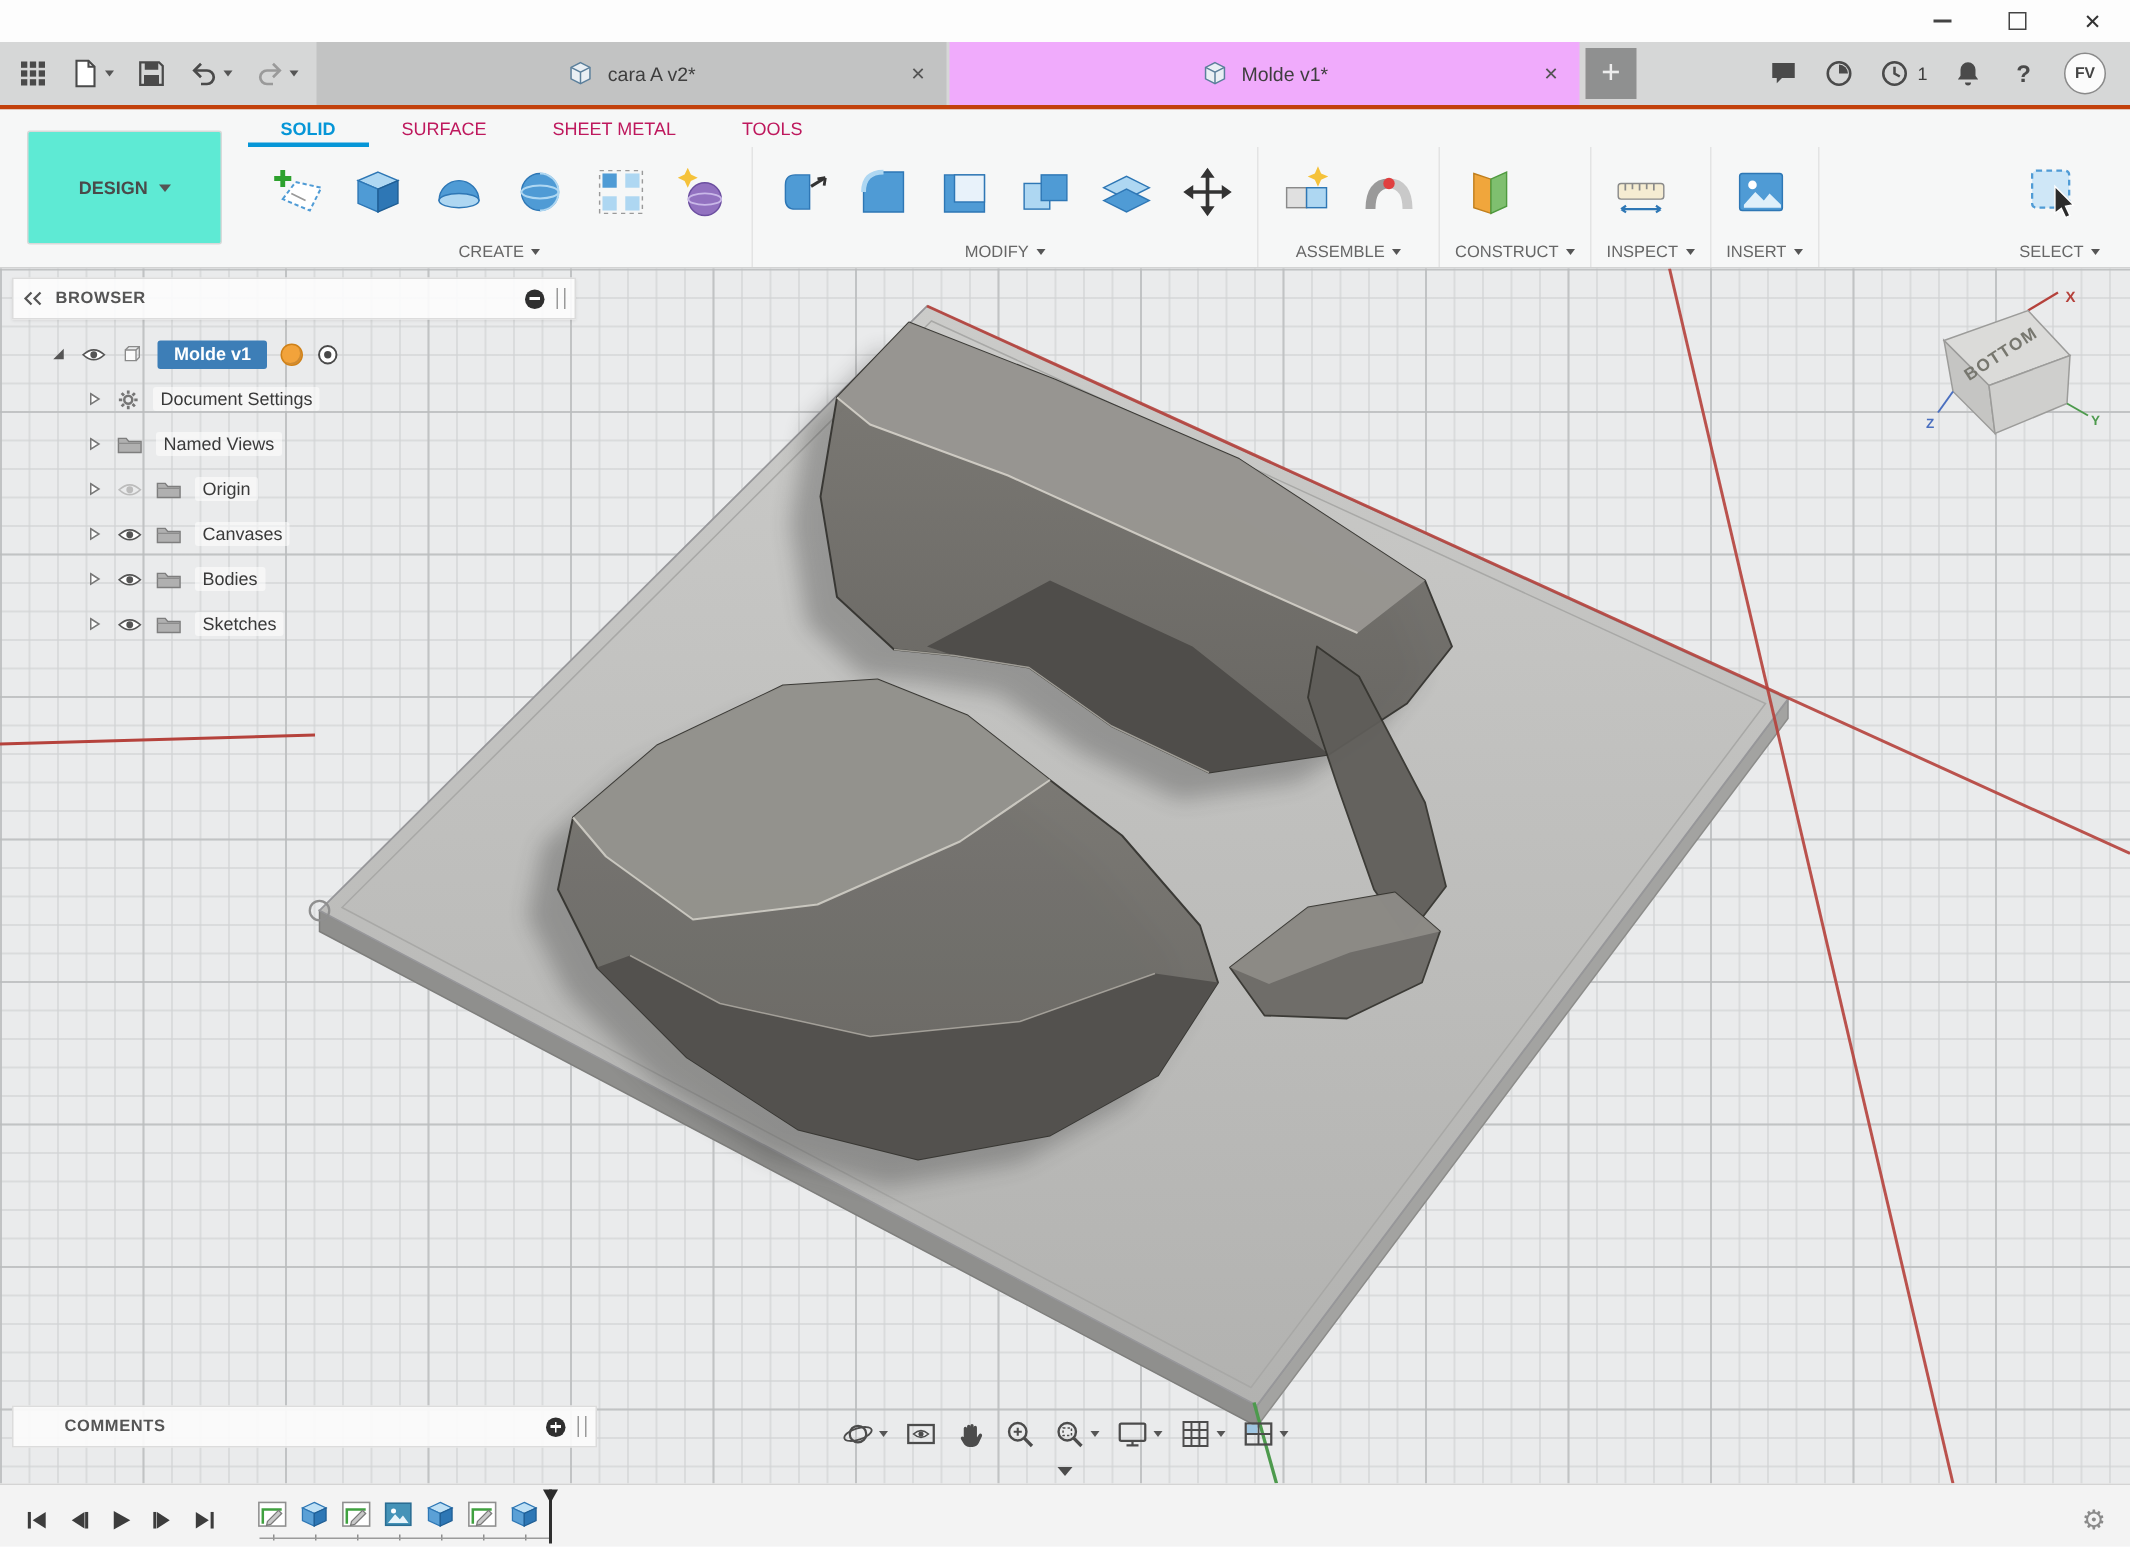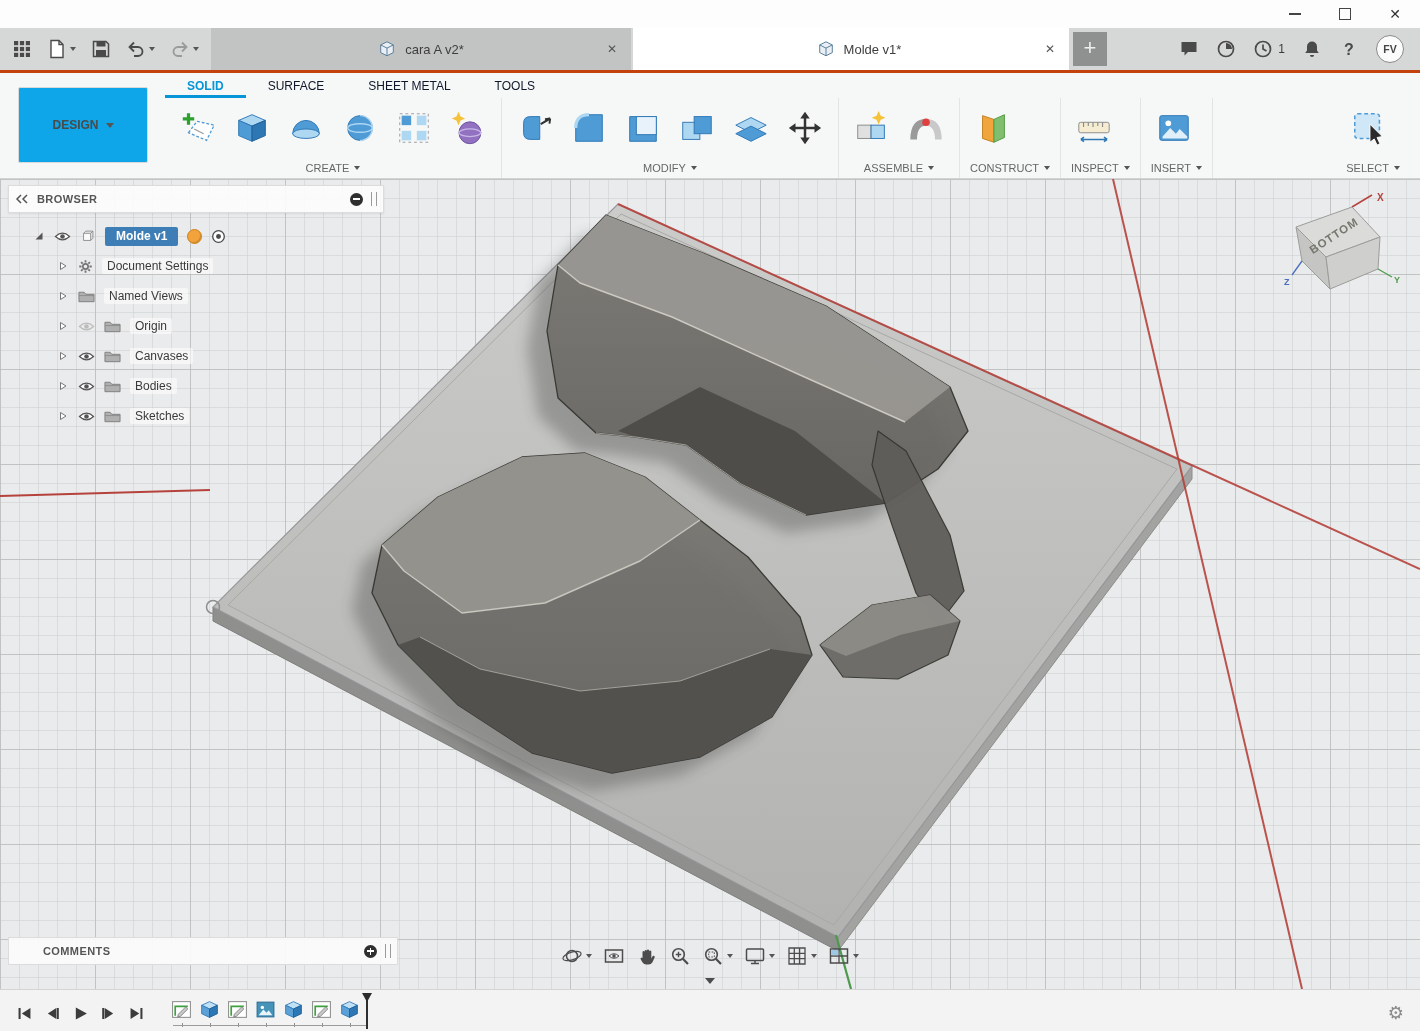--- a/index.html
+++ b/index.html
@@ -14,38 +14,38 @@
   .win-close{font-size:14px;color:#333;}
 
   
   .tabbar{height:42px;background:#d6d7d7;display:flex;align-items:stretch;border-bottom:3px solid #c2410c;}
   .tb-left{display:flex;align-items:center;gap:15px;padding:0 12px 0 12px;}
   .tb-icon{display:flex;align-items:center;gap:3px;}
   .tb-icon svg{width:20px;height:20px;display:block;}
   .doc-tabs{display:flex;gap:2px;align-items:stretch;}
   .doc-tab{width:420px;display:flex;align-items:center;justify-content:center;gap:9px;
     background:#c2c3c3;color:#3e3e3e;font-size:13px;position:relative;}
-  .doc-tab.active{background:#ffffff;padding-left:16px;}
+  .doc-tab.active{background:#f0abfc;}
   .doc-ic svg{width:18px;height:18px;display:block;}
   .tab-close{position:absolute;right:14px;top:50%;transform:translateY(-50%);font-size:12px;color:#555;}
   .tab-add{width:34px;height:34px;margin:4px 6px 4px 4px;background:#8f9090;color:#ededed;
     font-size:22px;line-height:32px;text-align:center;align-self:center;}
   .tb-right{margin-left:auto;display:flex;align-items:center;gap:17px;padding-right:16px;}
   .job-count{font-size:12px;color:#3c3c3c;margin-left:-12px;}
   .avatar{width:26px;height:26px;border-radius:50%;background:#fbfbfb;border:1.5px solid #8a8a8a;
     display:flex;align-items:center;justify-content:center;font-size:10.5px;font-weight:bold;color:#444;}
 
   
   .ribbon{height:105px;background:#f6f7f7;border-bottom:1px solid #d2d3d3;position:relative;}
-  .design-btn{position:absolute;left:18px;top:14px;width:128px;height:74px;background:#0ea5e9;
+  .design-btn{position:absolute;left:18px;top:14px;width:128px;height:74px;background:#5eead4;
     border:1px solid #d8d9d9;display:flex;align-items:center;justify-content:center;gap:7px;
     font-size:12px;font-weight:bold;color:#4a4a4a;border-radius:2px;}
   .ribbon-main{margin-left:165px;height:100%;display:flex;flex-direction:column;}
   .ws-tabs{height:25px;display:flex;align-items:stretch;}
-  .ws-tab{padding:0 22px;font-size:12px;color:#0f172a;display:flex;align-items:center;}
+  .ws-tab{padding:0 22px;font-size:12px;color:#be185d;display:flex;align-items:center;}
   .ws-tab.active{color:#0696d7;font-weight:bold;box-shadow:inset 0 -3px 0 #0696d7;}
   .groups-row{flex:1;display:flex;padding-right:10px;}
   .rgroup{display:flex;flex-direction:column;border-right:1px solid #e3e4e4;padding:0 10px;}
   .rgroup.push-right{margin-left:auto;border-right:none;}
   .ricons{flex:1;display:flex;align-items:center;gap:8px;}
   .ricon{width:46px;height:48px;display:flex;align-items:center;justify-content:center;}
   .ricon svg{width:38px;height:38px;display:block;}
   .rlabel{height:21px;display:flex;align-items:center;justify-content:center;gap:5px;
     font-size:11px;color:#666;}
 

